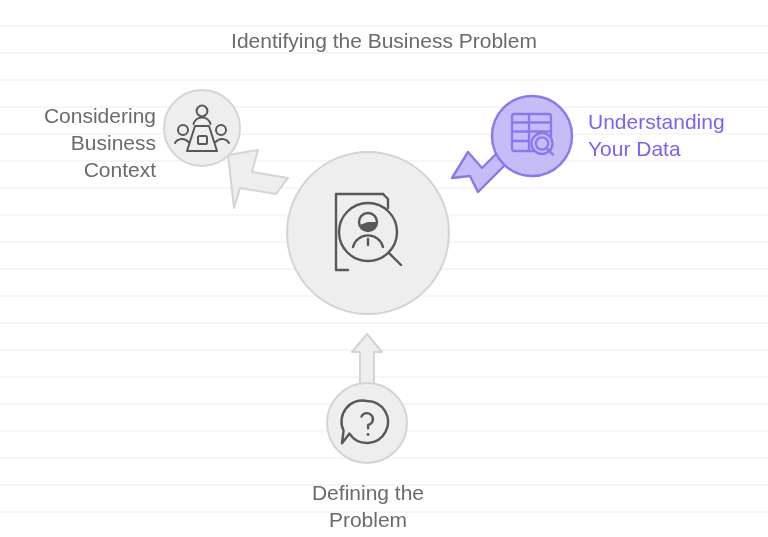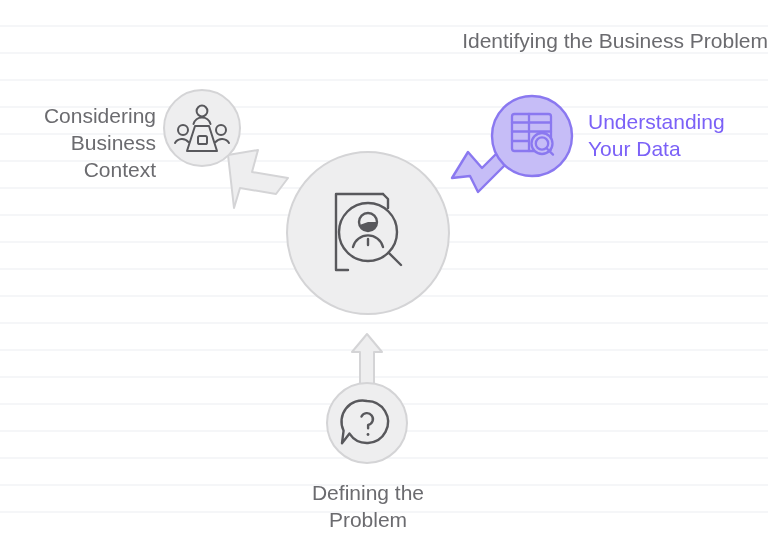--- a/index.html
+++ b/index.html
@@ -40,21 +40,21 @@
     line-height: 27px;
     font-weight: 400;
     white-space: pre-line;
   }
 
   #page-title {
     position: absolute;
     left: 0;
     top: 27px;
     width: 768px;
-    text-align: right;
+    text-align: center;
     color: #6b6b6f;
     font-size: 21px;
     line-height: 27px;
     font-weight: 400;
   }
 
   #label-considering {
     left: 8px;
     top: 102px;
     width: 148px;

